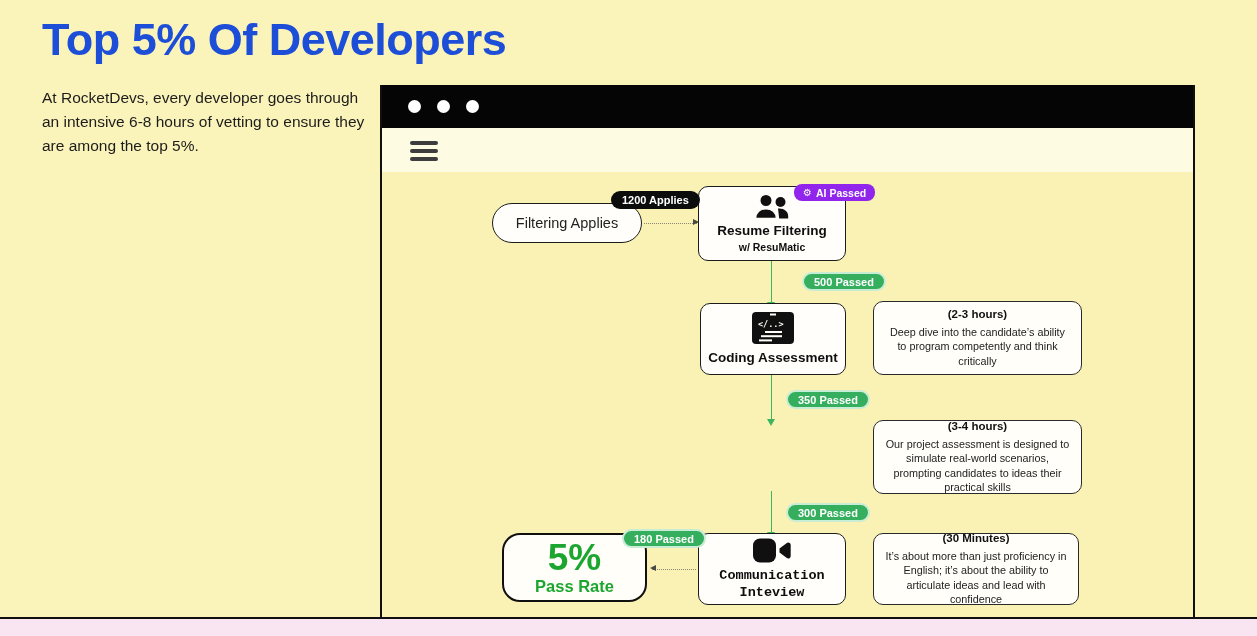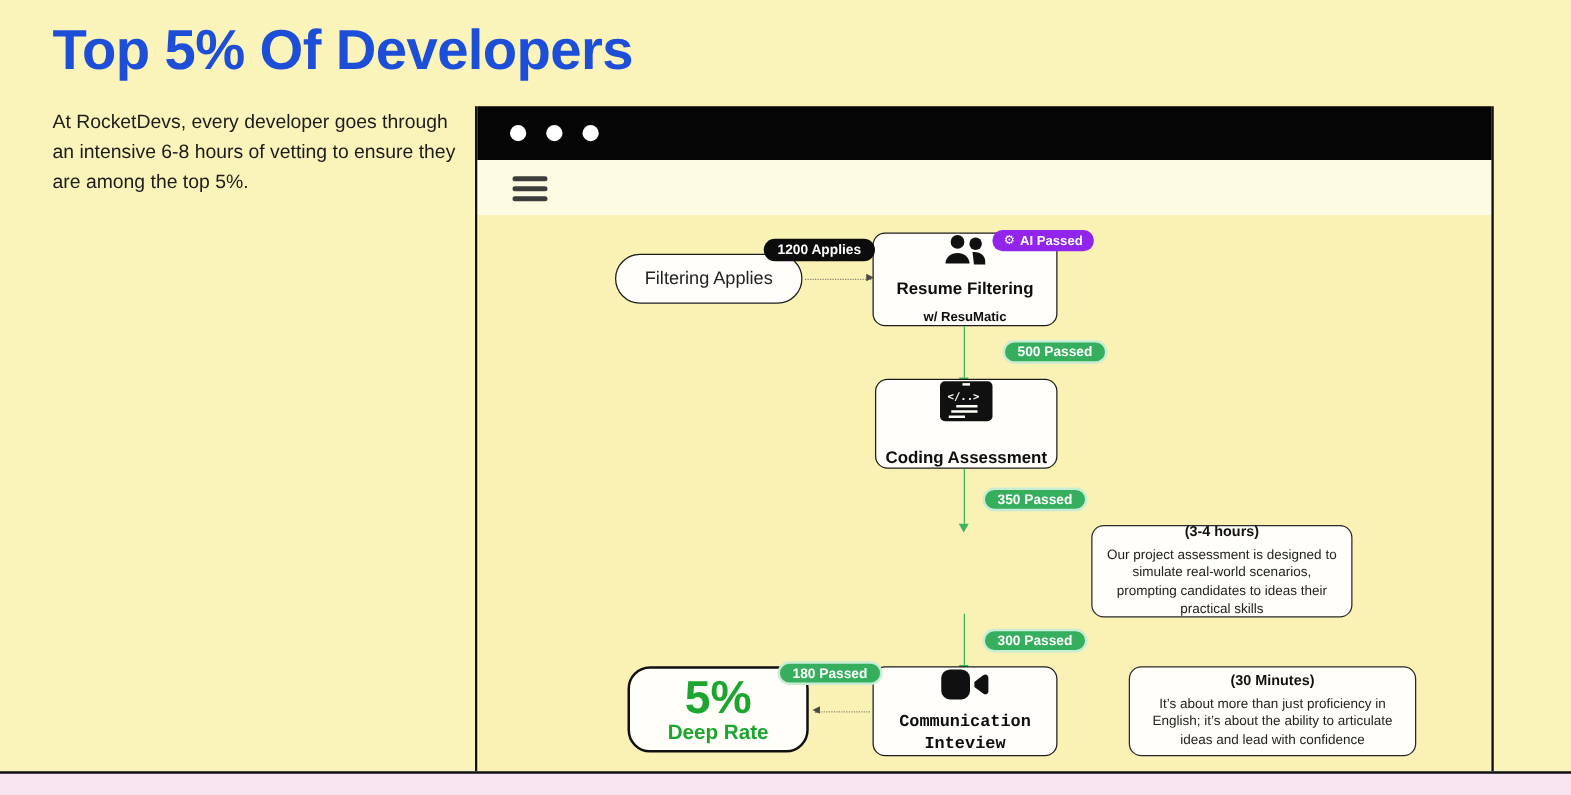--- a/index.html
+++ b/index.html
@@ -38,21 +38,21 @@
   .hamburger { position:absolute; left:28px; top:13px; width:28px; cursor:pointer; }
   .hamburger span {
     display:block; height:3.6px; background:#3d3d3d; border-radius:2px;
     margin-bottom:4.4px;
   }
   .content { position:relative; height:445px; background:#FAF2B4; }
 
   
   .card {
     background:#FFFEFA; border:1.6px solid #1c1c1c; border-radius:10px;
-    display:flex; flex-direction:column; align-items:center; justify-content:space-between;
+    display:flex; flex-direction:column; align-items:center; justify-content:center;
     text-align:center;
   }
   .step-title { font-size:13.5px; font-weight:700; color:#0e0e0e; line-height:1.22; }
   .step-sub   { font-size:10.5px; font-weight:700; color:#0e0e0e; margin-top:1px; }
 
   .pill {
     background:#FFFEFA; border:1.8px solid #1c1c1c; border-radius:21px;
     display:flex; align-items:center; justify-content:center;
     font-size:14.5px; color:#222;
   }
@@ -167,20 +167,24 @@
           <rect x="1" y="1" width="42" height="32" rx="4" fill="#101010"></rect>
           <rect x="19" y="2.5" width="6" height="2" fill="#FFFEF8"></rect>
           <text x="7" y="16" font-size="8.5" font-weight="bold" fill="#FFFEF8" font-family="DejaVu Sans Mono, monospace">&lt;/..&gt;</text>
           <rect x="14" y="20" width="17" height="2" fill="#FFFEF8"></rect>
           <rect x="10" y="24.2" width="21" height="2" fill="#FFFEF8"></rect>
           <rect x="8" y="28.4" width="13" height="2" fill="#FFFEF8"></rect>
         </svg>
       </span>
       <span class="step-title" style="margin-top:5px">Coding Assessment</span>
     </div>
+    <div class="abs note" style="left:491px; top:129px; width:209px; height:74px;">
+      <span class="note-title">(2-3 hours)</span>
+      <span class="note-body">Deep dive into the candidate’s ability to program competently and think critically</span>
+    </div>
 
     <div class="abs varrow" style="left:389px; top:203px; height:44px;"></div>
     <div class="abs badge-green" style="left:404px; top:218px;">350 Passed</div>
 
     <div class="abs note" style="left:491px; top:248px; width:209px; height:74px;">
       <span class="note-title">(3-4 hours)</span>
       <span class="note-body">Our project assessment is designed to simulate real-world scenarios, prompting candidates to ideas their practical skills</span>
     </div>
 
     <div class="abs varrow" style="left:389px; top:319px; height:41px;"></div>
@@ -188,29 +192,29 @@
 
     <div class="abs card" style="left:316px; top:361px; width:148px; height:72px;">
       <span class="icon">
         <svg width="40" height="27" viewBox="0 0 40 27">
           <rect x="1" y="1.5" width="23" height="24" rx="7" fill="#101010"></rect>
           <path d="M27.5 11.5l7-5.3c2-1.5 4.2-.3 4.2 1.9v10.8c0 2.2-2.2 3.4-4.2 1.9l-7-5.3z" fill="#101010"></path>
         </svg>
       </span>
       <span class="step-title" style="margin-top:4px; width:118px;font-family:Liberation Mono, monospace;">Communication Inteview</span>
     </div>
-    <div class="abs note" style="left:491px; top:361px; width:230px; height:72px;margin-left:30px;">
+    <div class="abs note" style="left:491px; top:361px; width:206px; height:72px;">
       <span class="note-title">(30 Minutes)</span>
       <span class="note-body">It’s about more than just proficiency in English; it’s about the ability to articulate ideas and lead with confidence</span>
     </div>
 
     <div class="abs badge-green" style="left:240px; top:345px;margin-top:12px;">180 Passed</div>
     <div class="abs dotarrow to-left" style="left:270px; top:397px; width:44px;"></div>
 
     <div class="abs result-card" style="left:120px; top:361px; width:145px; height:69px;">
       <span class="result-value">5%</span>
-      <span class="result-label">Deep Rate</span>
+      <span class="result-label">Pass Rate</span>
     </div>
 
   </div>
 </div>
 
 <div class="abs footer-strip"></div>
 
 </body></html>

